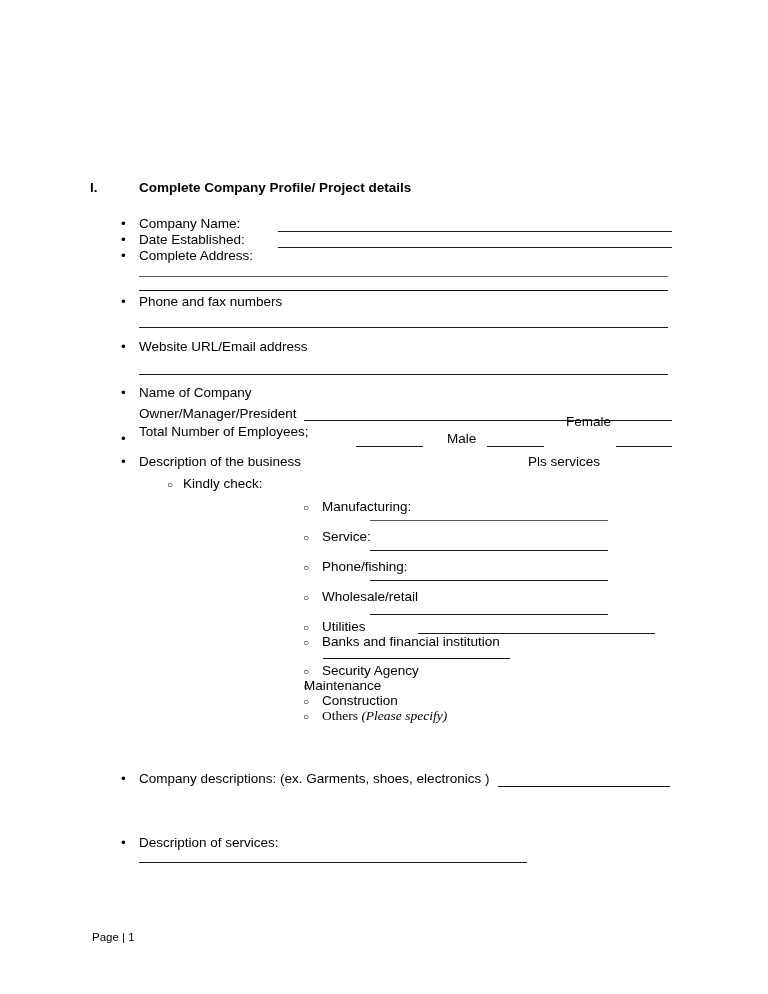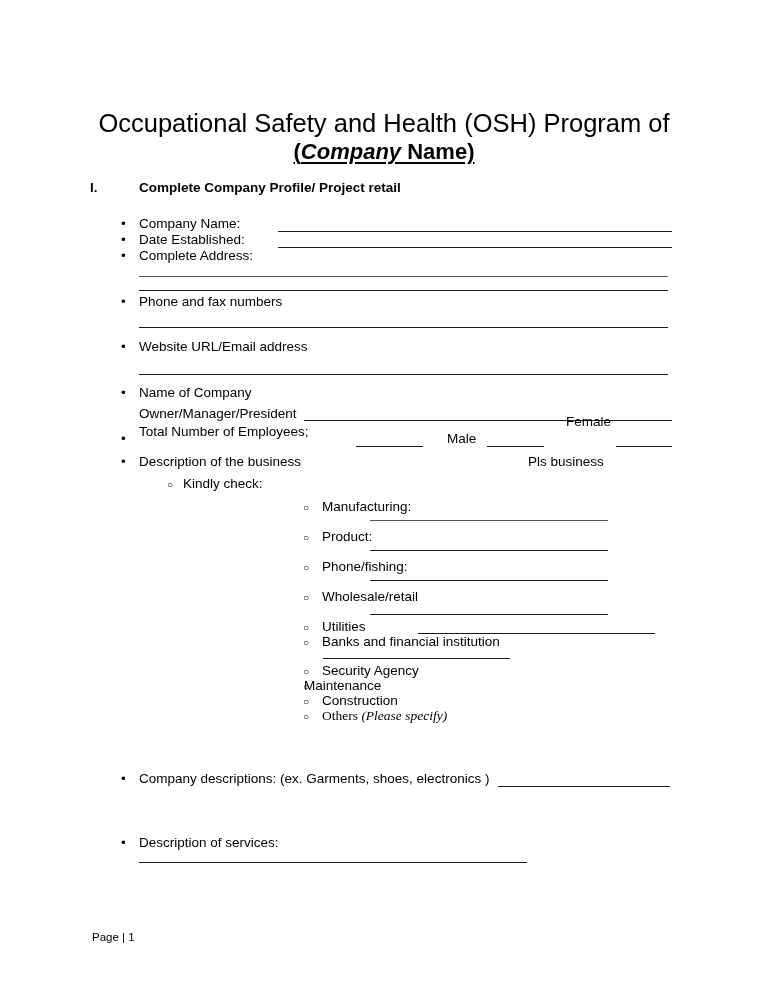--- a/index.html
+++ b/index.html
@@ -100,27 +100,23 @@
     left: 92px;
     top: 931px;
     font-size: 11.5px;
   }
 </style>
 </head>
 <body>
 
 <div class="page">
 
-  <div class="title-block">
-    <div class="title-line1">Occupational Safety and Health (OSH) Program of</div>
-    <div class="title-line2"><span>(</span><span class="co">Company</span><span> Name)</span></div>
-  </div>
 
   <div class="sec-num">I.</div>
-  <div class="sec-title">Complete Company Profile/ Project retail</div>
+  <div class="sec-title">Complete Company Profile/ Project details</div>
 
   <div class="bullet" style="top:216px;"></div>
   <div class="lbl" style="left:139px; top:216px;">Company Name:</div>
   <div class="rule" style="left:278px; top:231px; width:394px;"></div>
 
   <div class="bullet" style="top:232px;"></div>
   <div class="lbl" style="left:139px; top:232px;">Date Established:</div>
   <div class="rule" style="left:278px; top:247px; width:394px;"></div>
 
   <div class="bullet" style="top:248px;"></div>
@@ -144,31 +140,31 @@
   <div class="bullet" style="top:431px;"></div>
   <div class="lbl" style="left:139px; top:424px;">Total Number of Employees;</div>
   <div class="rule" style="left:356px; top:446px; width:67px;"></div>
   <div class="lbl" style="left:447px; top:431px;">Male</div>
   <div class="rule" style="left:487px; top:446px; width:57px;"></div>
   <div class="lbl" style="left:566px; top:414px;">Female</div>
   <div class="rule" style="left:616px; top:446px; width:56px;"></div>
 
   <div class="bullet" style="top:454px;"></div>
   <div class="lbl" style="left:139px; top:454px;">Description of the business</div>
-  <div class="lbl" style="left:528px; top:454px;">Pls business</div>
+  <div class="lbl" style="left:528px; top:454px;">Pls services</div>
 
   <div class="ocirc" style="left:167px; top:477px;"></div>
   <div class="lbl" style="left:183px; top:476px;">Kindly check:</div>
 
   <div class="ocirc" style="left:303px; top:500px;"></div>
   <div class="lbl" style="left:322px; top:499px;">Manufacturing:</div>
   <div class="rule gray" style="left:370px; top:520px; width:238px;"></div>
 
   <div class="ocirc" style="left:303px; top:530px;"></div>
-  <div class="lbl" style="left:322px; top:529px;">Product:</div>
+  <div class="lbl" style="left:322px; top:529px;">Service:</div>
   <div class="rule" style="left:370px; top:550px; width:238px;"></div>
 
   <div class="ocirc" style="left:303px; top:560px;"></div>
   <div class="lbl" style="left:322px; top:559px;">Phone/fishing:</div>
   <div class="rule" style="left:370px; top:580px; width:238px;"></div>
 
   <div class="ocirc" style="left:303px; top:590px;"></div>
   <div class="lbl" style="left:322px; top:589px;">Wholesale/retail</div>
   <div class="rule" style="left:370px; top:614px; width:238px;"></div>
 

